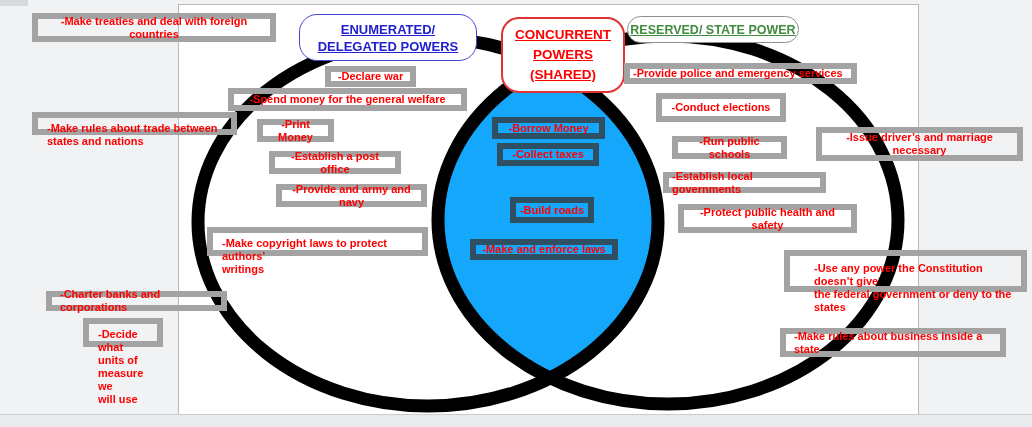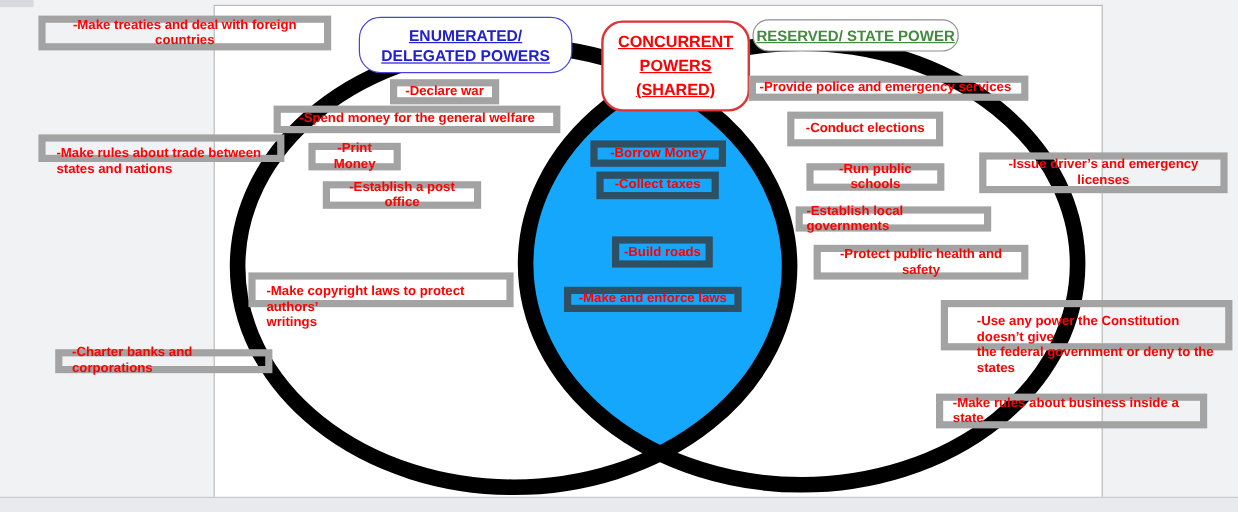--- a/index.html
+++ b/index.html
@@ -45,33 +45,38 @@
 (SHARED)</div>
   <div id="hdr-reserved" class="hdr">RESERVED/ STATE POWER</div>
 
   <div class="vbox c" style="left:32px;top:13px;width:244px;height:29px">-Make treaties and deal with foreign countries</div>
   <div class="vbox c" style="left:325px;top:66px;width:91px;height:21px">-Declare war</div>
   <div class="vbox c" style="left:228px;top:88px;width:239px;height:23px">-Spend money for the general welfare</div>
   <div class="vbox lt" style="left:32px;top:112px;width:205px;height:23px">-Make rules about trade between
 states and nations</div>
   <div class="vbox c" style="left:257px;top:119px;width:77px;height:23px">-Print Money</div>
   <div class="vbox c" style="left:269px;top:151px;width:132px;height:23px">-Establish a post office</div>
+  <div class="vbox c" style="left:276px;top:184px;width:151px;height:23px">-Provide and army and navy</div>
   <div class="vbox lt" style="left:207px;top:227px;width:221px;height:29px">-Make copyright laws to protect authors’
 writings</div>
   <div class="vbox lm" style="left:46px;top:291px;width:181px;height:20px">-Charter banks and corporations</div>
+  <div class="vbox lt" style="left:83px;top:318px;width:80px;height:29px">-Decide what
+units of
+measure we
+will use</div>
 
   <div class="vbox c bluezone" style="left:492px;top:117px;width:113px;height:22px">-Borrow Money</div>
   <div class="vbox c bluezone" style="left:497px;top:143px;width:102px;height:23px">-Collect taxes</div>
   <div class="vbox c bluezone" style="left:510px;top:197px;width:84px;height:26px">-Build roads</div>
   <div class="vbox c bluezone" style="left:470px;top:239px;width:148px;height:21px">-Make and enforce laws</div>
 
   <div class="vbox lm" style="left:624px;top:63px;width:233px;height:21px;padding-left:3px">-Provide police and emergency services</div>
   <div class="vbox c" style="left:656px;top:93px;width:130px;height:29px">-Conduct elections</div>
   <div class="vbox c" style="left:672px;top:136px;width:115px;height:23px">-Run public schools</div>
-  <div class="vbox c" style="left:816px;top:127px;width:207px;height:34px">-Issue driver’s and emergency licenses</div>
+  <div class="vbox c" style="left:816px;top:127px;width:207px;height:34px">-Issue driver’s and marriage necessary</div>
   <div class="vbox lm" style="left:663px;top:172px;width:163px;height:21px;padding-left:3px">-Establish local governments</div>
   <div class="vbox c" style="left:678px;top:204px;width:179px;height:29px">-Protect public health and safety</div>
   <div class="vbox lt" style="left:784px;top:250px;width:243px;height:42px;padding-left:24px;padding-top:6px">-Use any power the Constitution doesn’t give
 the federal government or deny to the states</div>
   <div class="vbox lm" style="left:780px;top:328px;width:226px;height:29px">-Make rules about business inside a state</div>
 
   <div id="hscroll"></div>
   <div id="corner"></div>
 </div>
 

